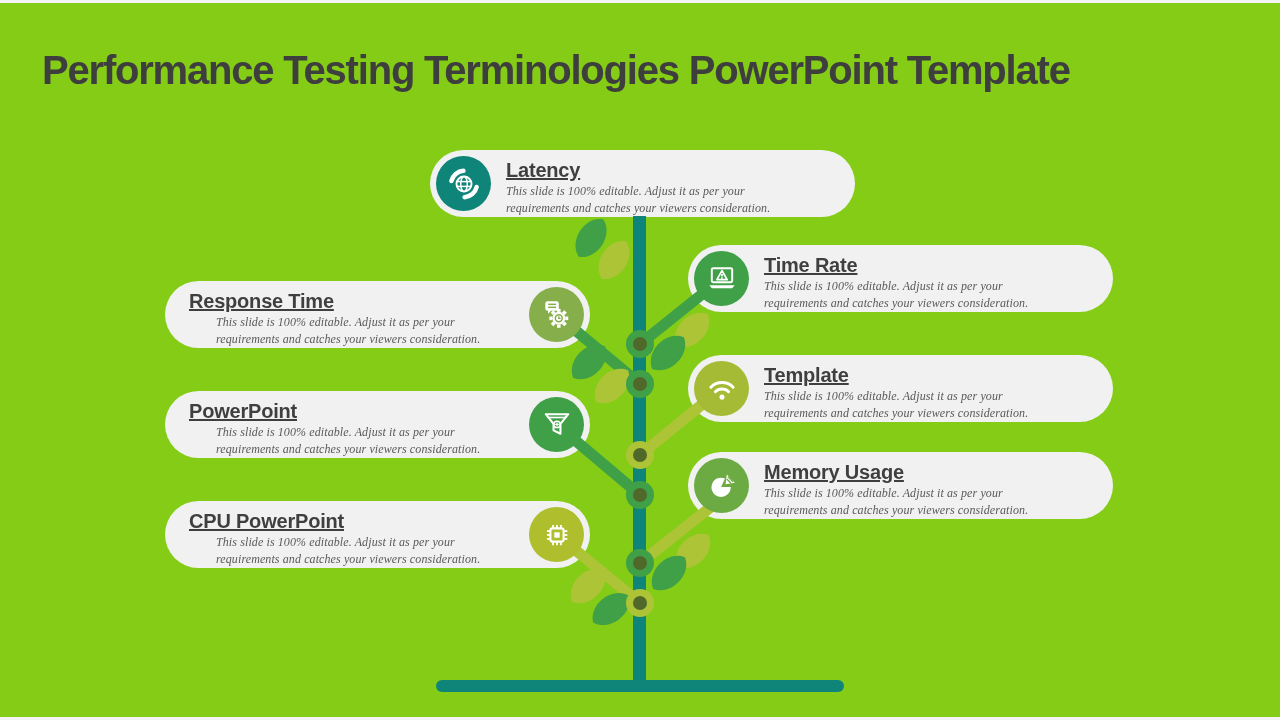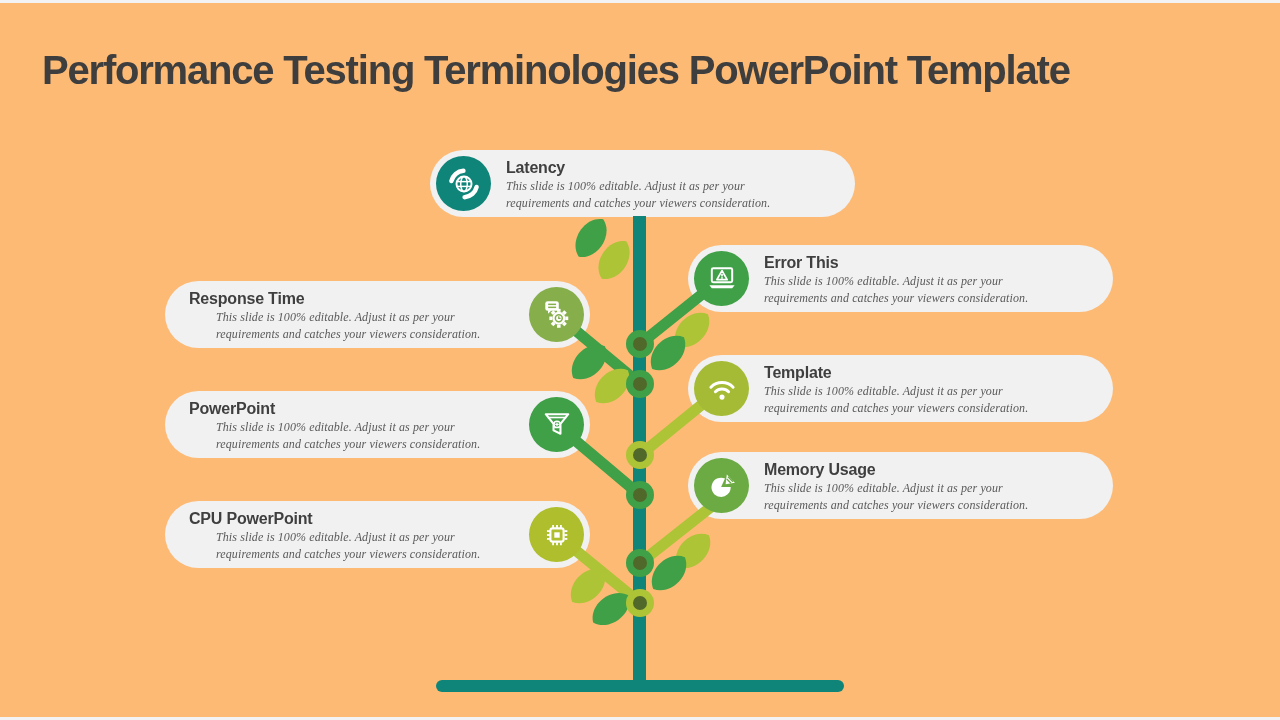--- a/index.html
+++ b/index.html
@@ -1,17 +1,17 @@
 <!DOCTYPE html>
 <html><head>
 <meta charset="utf-8">
 <style>
   html,body{margin:0;padding:0;background:#fff;}
   .slide{
-    position:relative;width:1280px;height:720px;overflow:hidden;background:#fdba74;
+    position:relative;width:1280px;height:720px;overflow:hidden;background:#84cc16;
     font-family:"Liberation Sans","DejaVu Sans",sans-serif;
   }
   .edge{position:absolute;left:0;width:1280px;height:3px;background:#f3f3f3;}
   .edge.top{top:0}.edge.bottom{bottom:0}
   .slide-title{
     position:absolute;left:42px;top:48px;width:1180px;margin:0;
     font-size:40px;font-weight:bold;letter-spacing:-1.2px;color:#3e3e3e;white-space:nowrap;
   }
   .tree{position:absolute;left:0;top:0;z-index:2;pointer-events:none;}
   .card{
@@ -26,21 +26,21 @@
   .c6{left:165px;top:501px}
   .icon-circle{
     position:absolute;top:6px;width:55px;height:55px;border-radius:50%;z-index:3;
     display:flex;align-items:center;justify-content:center;
   }
   .icon-left .icon-circle{left:6px}
   .icon-right .icon-circle{right:6px}
   .icon-circle svg{width:36px;height:36px;display:block}
   .card-text{position:absolute;inset:0;padding:9px 24px 6px 76px;}
   .icon-right .card-text{padding:9px 76px 6px 24px;text-align:left;}
-  .card-title{margin:0;font-size:16px;font-weight:bold;color:#3f3f3f;letter-spacing:-0.2px;}
+  .card-title{margin:0;font-size:20px;font-weight:bold;color:#3f3f3f;letter-spacing:-0.2px;text-decoration:underline;}
   .card-desc{
     margin:1px 0 0 0;font-size:12px;font-style:italic;color:#595959;line-height:1.45;
     width:298px;letter-spacing:0.1px;font-family:Liberation Serif, serif;
   }
   .icon-right .card-desc{margin-left:auto;}
 </style>
 </head>
 <body>
 
 <div class="slide">
@@ -116,21 +116,21 @@
     <div class="icon-circle" style="background-color: rgb(63, 160, 71); color: rgb(63, 160, 71);">
       <svg viewBox="0 0 24 24">
         <rect x="5.2" y="4.8" width="13.6" height="9.4" rx="1" stroke="#fff" stroke-width="1.3" fill="none"></rect>
         <path d="M3.6,16.2 h16.8 l-1.6,1.9 H5.2 Z" fill="#fff"></path>
         <path d="M12,6.4 l3.4,6 h-6.8 Z" stroke="#fff" stroke-width="1.2" fill="none" stroke-linejoin="round"></path>
         <line x1="12" y1="8.7" x2="12" y2="10.3" stroke="#fff" stroke-width="1.1"></line>
         <circle cx="12" cy="11.3" r="0.6" fill="#fff"></circle>
       </svg>
     </div>
     <div class="card-text">
-      <p class="card-title">Error This</p>
+      <p class="card-title">Time Rate</p>
       <p class="card-desc">This slide is 100% editable. Adjust it as per your requirements and catches your viewers consideration.</p>
     </div>
   </div>
 
   <div class="card c2 icon-right">
     <div class="icon-circle" style="background-color: rgb(134, 175, 76); color: rgb(134, 175, 76);">
       <svg viewBox="0 0 24 24">
         <g stroke="#fff" stroke-width="2.4">
           <line x1="17.5" y1="14.2" x2="19.5" y2="14.2"></line>
             <line x1="16.2" y1="17.2" x2="17.7" y2="18.7"></line>

